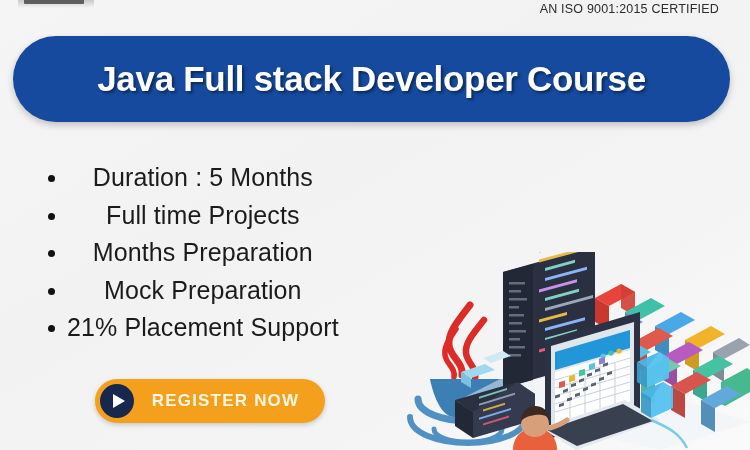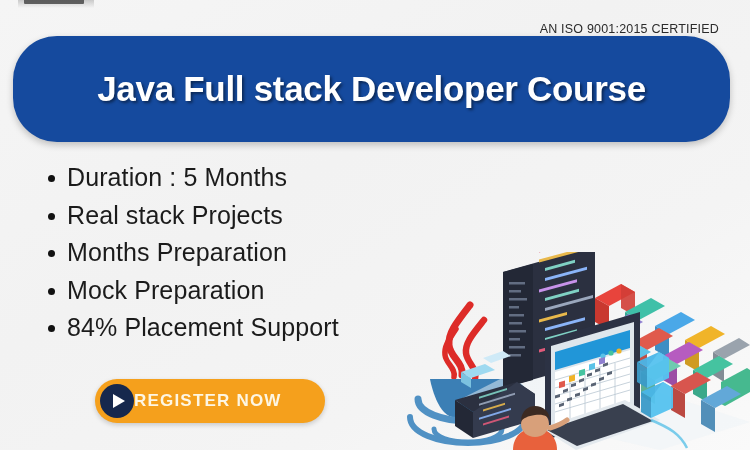--- a/index.html
+++ b/index.html
@@ -46,30 +46,29 @@
   
   #iso-line {
     position: absolute;
     right: 31px;
     top: 2px;
     font-size: 12.5px;
     letter-spacing: .2px;
     color: #2b2b2b;
     font-family: "Liberation Sans", sans-serif;
     white-space: nowrap;
-    margin-top: 20px;
   }
 
   
   #title-banner {
     position: absolute;
     left: 13px;
     top: 36px;
     width: 717px;
-    height: 106px;
+    height: 86px;
     background: #154a9e;
     border-radius: 44px;
     box-shadow: 0 3px 7px rgba(0,0,0,.22);
     display: flex;
     align-items: center;
     justify-content: center;
   }
   #title-text {
     color: #ffffff;
     font-size: 35px;
@@ -107,20 +106,21 @@
   }
   #feature-list li {
     position: relative;
     padding-left: 22px;
     font-size: 25px;
     line-height: 37.5px;
     color: #1b1b1b;
     letter-spacing: .1px;
     white-space: nowrap;
     font-family: "Liberation Sans", sans-serif;
+    text-align: center;
   }
   #feature-list li .dot {
     position: absolute;
     left: 3px;
     top: 16px;
     width: 7px;
     height: 7px;
     border-radius: 50%;
     background: #111;
   }
@@ -155,21 +155,21 @@
   #play-circle .tri {
     width: 0;
     height: 0;
     margin-left: 3px;
     border-top: 7px solid transparent;
     border-bottom: 7px solid transparent;
     border-left: 12px solid #ffffff;
   }
   #register-label {
     flex: 1;
-    text-align: left;
+    text-align: center;
     color: #fdf6e3;
     font-size: 17px;
     font-weight: bold;
     letter-spacing: 1.2px;
     padding-right: 8px;
     font-family: "Liberation Sans", sans-serif;
   }
 
   
   #java-logo {
@@ -205,33 +205,33 @@
 
   <div id="watermark"></div>
 
   <ul id="feature-list">
     <li>
       <span class="dot"></span>
       <span>Duration : 5 Months</span>
     </li>
     <li>
       <span class="dot"></span>
-      <span>Real stack Projects</span>
+      <span>Full time Projects</span>
     </li>
     <li>
       <span class="dot"></span>
       <span>Months Preparation</span>
     </li>
     <li>
       <span class="dot"></span>
       <span>Mock Preparation</span>
     </li>
     <li>
       <span class="dot"></span>
-      <span>84% Placement Support</span>
+      <span>21% Placement Support</span>
     </li>
   </ul>
 
   <button id="register-btn">
     <span id="play-circle">
       <span class="tri"></span>
     </span>
     <span id="register-label">REGISTER NOW</span>
   </button>
 

